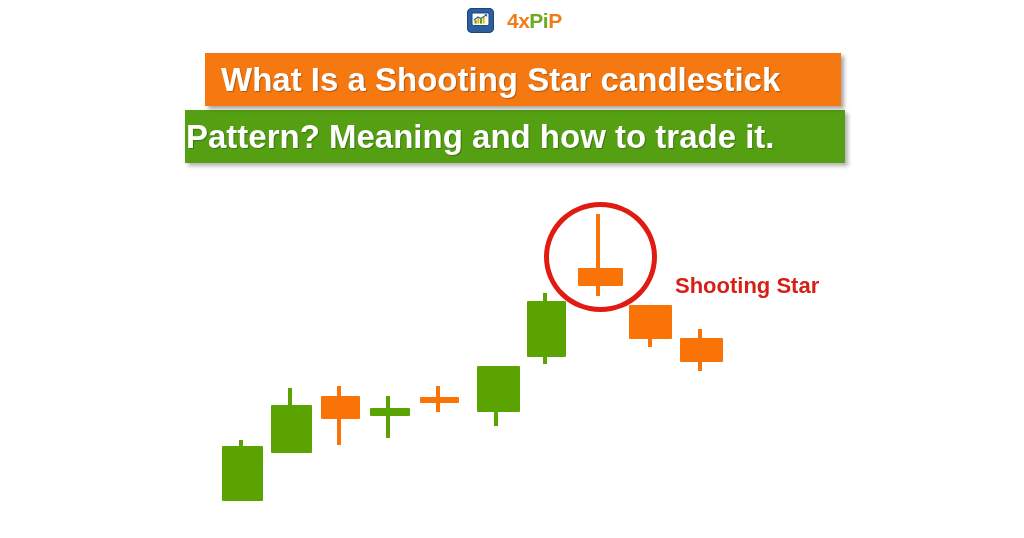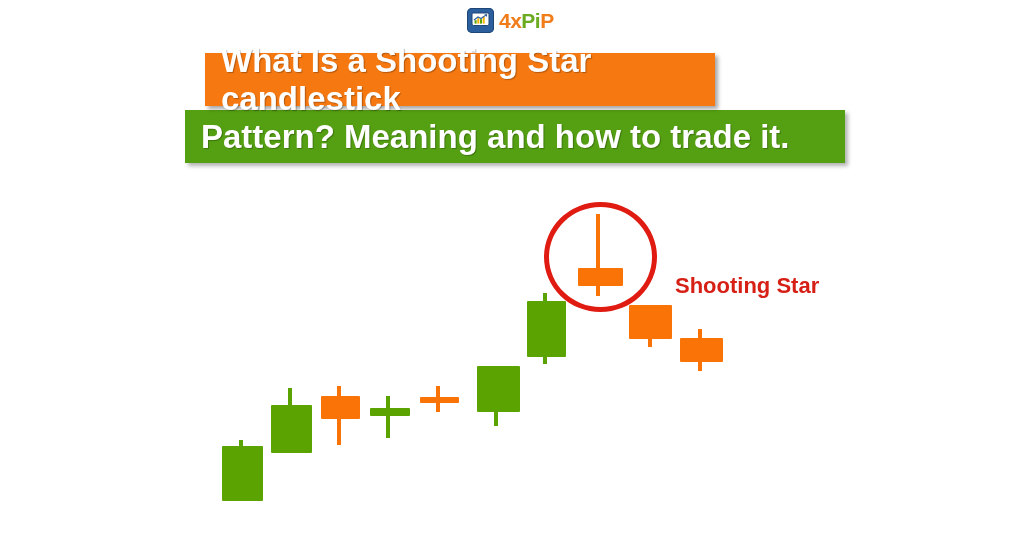--- a/index.html
+++ b/index.html
@@ -8,21 +8,21 @@
     background:#ffffff;
     font-family:"Liberation Sans", sans-serif;
     overflow:hidden;
     position:relative;
   }
   #stage{position:absolute;left:0;top:0;width:1024px;height:538px;}
 
   
   .logo-wrap{
     position:absolute;left:467px;top:8px;
-    display:flex;align-items:center;gap:5px;
+    display:flex;align-items:center;gap:13px;
   }
   .logo-mark{
     width:27px;height:25px;border-radius:5px;
     background:#2c5f9e;
     display:flex;align-items:center;justify-content:center;
     box-shadow:inset 0 0 0 1px #1e4675;
     flex:0 0 auto;
   }
   .logo-mark svg{display:block;}
   .logo-text{
@@ -36,31 +36,31 @@
   
   .banner{
     position:absolute;
     display:flex;align-items:center;
     color:#ffffff;
     font-weight:bold;
     text-shadow:1px 1px 1px rgba(0,0,0,.28);
     box-sizing:border-box;
   }
   #banner-orange{
-    left:205px;top:53px;width:510px;height:53px;
+    left:205px;top:53px;width:636px;height:53px;
     background:#f57811;
     padding-left:16px;
     font-size:33px;
     box-shadow:3px 3px 4px rgba(0,0,0,.35);
     z-index:3;
   }
   #banner-green{
     left:185px;top:110px;width:660px;height:53px;
     background:#54a012;
-    padding-left:16px;
+    padding-left:1px;
     font-size:33px;
     box-shadow:3px 3px 4px rgba(0,0,0,.30);
     z-index:2;
   }
 
   
   #chart{
     position:absolute;left:0;top:180px;width:1024px;height:358px;
   }
   .candle{position:absolute;}

